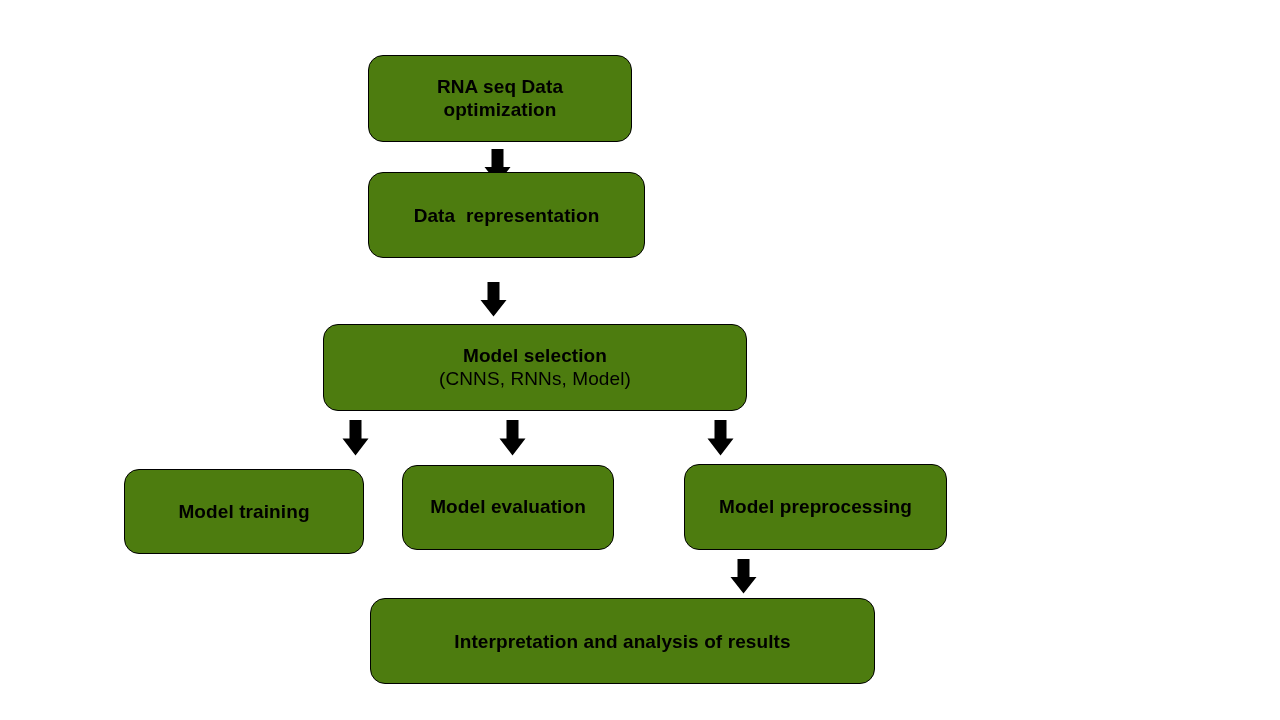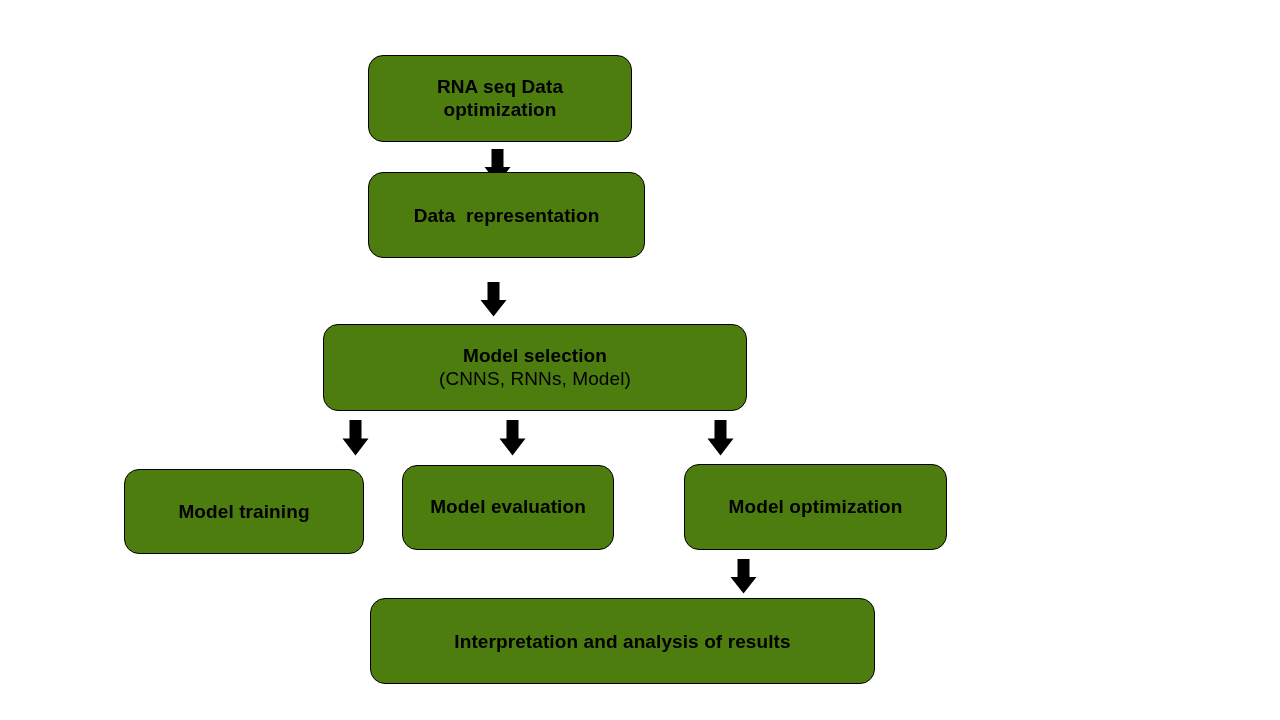--- a/index.html
+++ b/index.html
@@ -127,21 +127,21 @@
 
   <div class="node" id="node-model-training">
     <span class="line-main">Model training</span>
   </div>
 
   <div class="node" id="node-model-evaluation">
     <span class="line-main">Model evaluation</span>
   </div>
 
   <div class="node" id="node-model-optimization">
-    <span class="line-main">Model optimization</span>
+    <span class="line-main">Model preprocessing</span>
   </div>
 
   <span class="arrow" id="arrow-opt-to-interp">
     <svg width="27" height="35" viewBox="0 0 27 35" aria-hidden="true">
       <polygon points="7.5,0 19.5,0 19.5,18 26.5,18 13.5,34.5 0.5,18 7.5,18" fill="#000000"></polygon>
     </svg>
   </span>
 
   <div class="node" id="node-interpretation">
     <span class="line-main">Interpretation and analysis of results</span>

